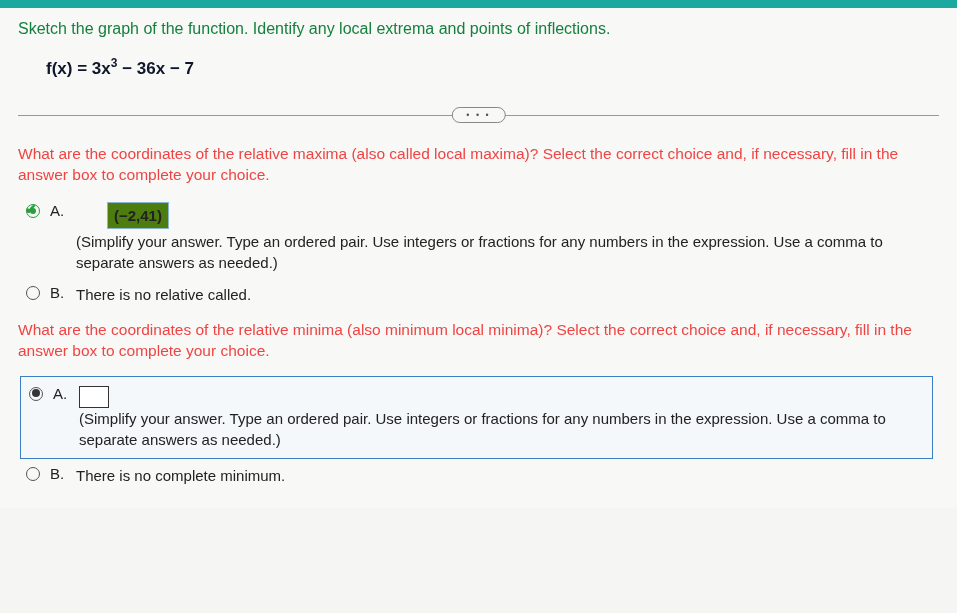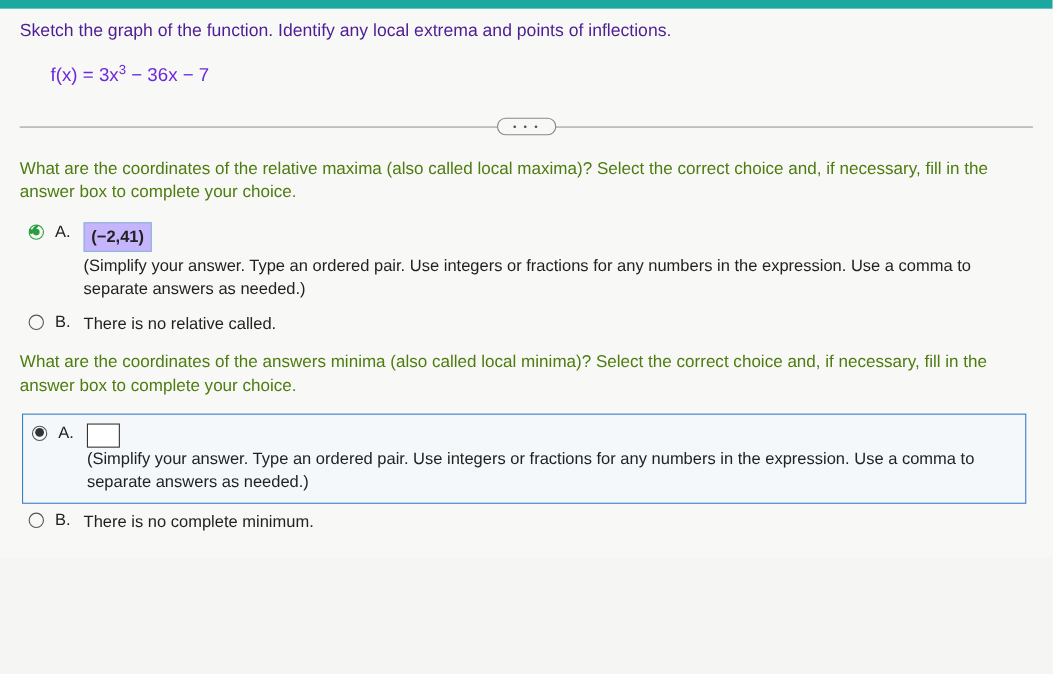--- a/index.html
+++ b/index.html
@@ -18,30 +18,30 @@
     .top-bar {
       height: 8px;
       background: linear-gradient(to right, #1ba89e, #1ba89e);
     }
     .content {
       padding: 12px 18px;
       background: #f8f8f6;
     }
     .question-text {
       font-size: 16px;
-      color: #4c1d95;
+      color: #15803d;
       margin-bottom: 18px;
       font-weight: 500;
     }
     .formula {
       font-size: 17px;
-      color: #6d28d9;
+      color: #0f172a;
       margin-left: 28px;
       margin-bottom: 24px;
-      font-weight: 400;
+      font-weight: 700;
     }
     .formula sup {
       font-size: 12px;
     }
     .divider-container {
       position: relative;
       height: 24px;
       margin-bottom: 16px;
     }
     .divider-line {
@@ -61,21 +61,21 @@
       border-radius: 10px;
       padding: 0 14px;
       font-size: 9px;
       letter-spacing: 2px;
       color: #555;
       line-height: 14px;
       cursor: pointer;
     }
     .sub-question {
       font-size: 15.5px;
-      color: #4d7c0f;
+      color: #ef4444;
       margin-bottom: 16px;
       line-height: 1.4;
     }
     .choice-row {
       display: flex;
       align-items: flex-start;
       margin-bottom: 10px;
       padding-left: 8px;
     }
     .radio-wrap {
@@ -132,26 +132,27 @@
       font-weight: 500;
     }
     .choice-body {
       flex: 1;
       font-size: 15px;
       color: #222;
       line-height: 1.4;
     }
     .answer-box {
       display: inline-block;
-      background: #c4b5fd;
+      background: #4d7c0f;
       padding: 2px 6px;
       border: 1px solid #8ab5d4;
       font-weight: 600;
       font-size: 15px;
       margin-bottom: 2px;
+      margin-left: 31px;
     }
     .empty-input {
       display: inline-block;
       width: 30px;
       height: 22px;
       border: 1.5px solid #333;
       background: #fff;
       vertical-align: middle;
       cursor: text;
     }
@@ -204,21 +205,21 @@
   </div>
 
   <div class="choice-row">
     <div class="radio-wrap">
       <span class="radio"></span>
     </div>
     <div class="choice-letter">B.</div>
     <div class="choice-body">There is no relative called.</div>
   </div>
 
-  <div class="sub-question section-gap">What are the coordinates of the answers minima (also called local minima)? Select the correct choice and, if necessary, fill in the answer box to complete your choice.</div>
+  <div class="sub-question section-gap">What are the coordinates of the relative minima (also minimum local minima)? Select the correct choice and, if necessary, fill in the answer box to complete your choice.</div>
 
   <div class="active-box">
     <div class="choice-row" style="margin-bottom:0;">
       <div class="radio-wrap">
         <span class="radio selected"></span>
       </div>
       <div class="choice-letter">A.</div>
       <div class="choice-body">
         <span class="empty-input"></span><br>
         <span class="hint">(Simplify your answer. Type an ordered pair. Use integers or fractions for any numbers in the expression. Use a comma to separate answers as needed.)</span>

